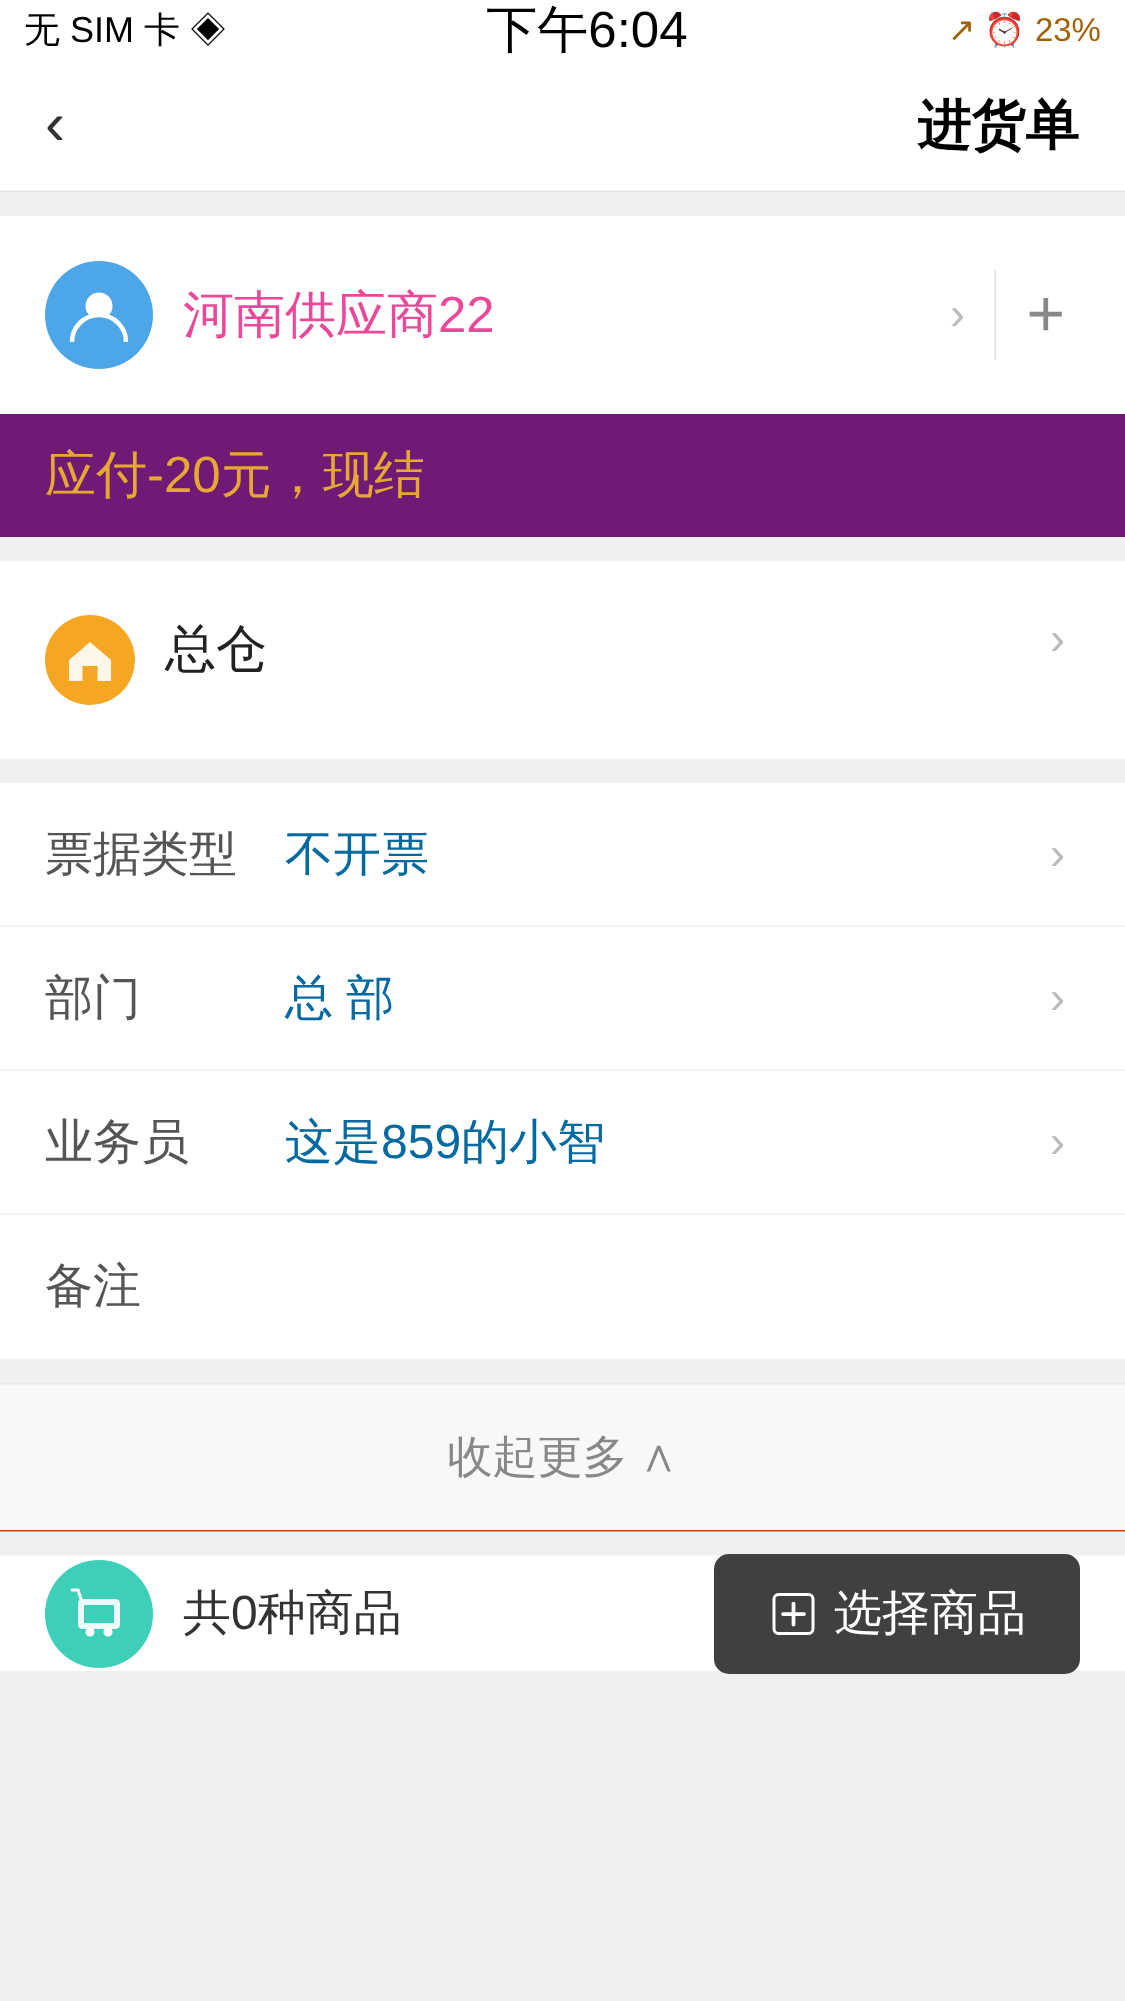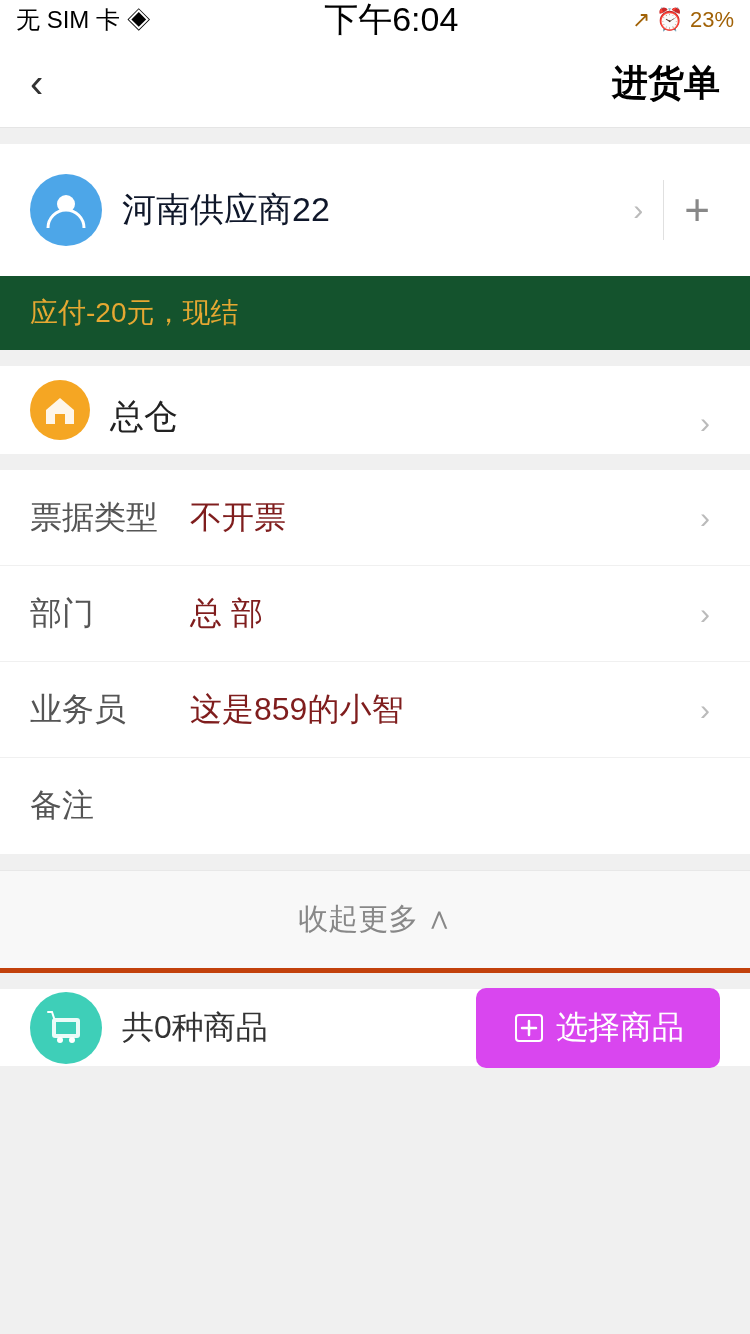--- a/index.html
+++ b/index.html
@@ -100,21 +100,21 @@
       flex-shrink: 0;
       overflow: hidden;
     }
     .supplier-avatar svg {
       width: 44px;
       height: 44px;
     }
     .supplier-name {
       flex: 1;
       font-size: 34px;
-      color: #0f172a;
+      color: #ec4899;
     }
     .chevron {
       font-size: 30px;
       color: #bbb;
       margin-right: 10px;
     }
     .vertical-divider {
       width: 1px;
       height: 60px;
       background: #e0e0e0;
@@ -122,36 +122,36 @@
     }
     .add-btn {
       font-size: 44px;
       color: #888;
       padding: 0 10px;
       cursor: pointer;
     }
 
     
     .notice-bar {
-      background: #14532d;
+      background: #701a75;
       padding: 18px 30px;
-      font-size: 28px;
+      font-size: 34px;
       color: #e6a832;
     }
 
     
     .warehouse-section {
       background: #fff;
       margin-top: 16px;
       padding: 0 30px;
     }
     .warehouse-row {
       display: flex;
-      align-items: flex-end;
-      padding: 14px 0;
+      align-items: flex-start;
+      padding: 36px 0;
     }
     .warehouse-icon {
       width: 60px;
       height: 60px;
       border-radius: 50%;
       background: #f5a623;
       display: flex;
       align-items: center;
       justify-content: center;
       margin-right: 20px;
@@ -184,37 +184,37 @@
     }
     .form-label {
       font-size: 32px;
       color: #555;
       width: 140px;
       flex-shrink: 0;
     }
     .form-value {
       flex: 1;
       font-size: 32px;
-      color: #7f1d1d;
+      color: #0369a1;
       margin-left: 20px;
     }
     .form-value.placeholder {
       color: #ccc;
     }
 
     
     .collapse-row {
       background: #f8f8f8;
       text-align: center;
       padding: 28px 0;
       font-size: 30px;
       color: #888;
       margin-top: 16px;
       border-top: 1px solid #e8e8e8;
-      border-bottom: 5px solid #c2410c;
+      border-bottom: 1px solid #c2410c;
     }
 
     
     .footer-section {
       background: #fff;
       margin-top: 16px;
       display: flex;
       align-items: center;
       padding: 20px 30px;
       height: 77px;
@@ -233,21 +233,21 @@
       width: 40px;
       height: 40px;
     }
     .footer-count {
       flex: 1;
       font-size: 32px;
       color: #333;
       margin-left: 20px;
     }
     .select-btn {
-      background: #d946ef;
+      background: #404040;
       color: #fff;
       border: none;
       border-radius: 10px;
       padding: 18px 36px;
       font-size: 32px;
       display: flex;
       align-items: center;
       gap: 10px;
       cursor: pointer;
     }

